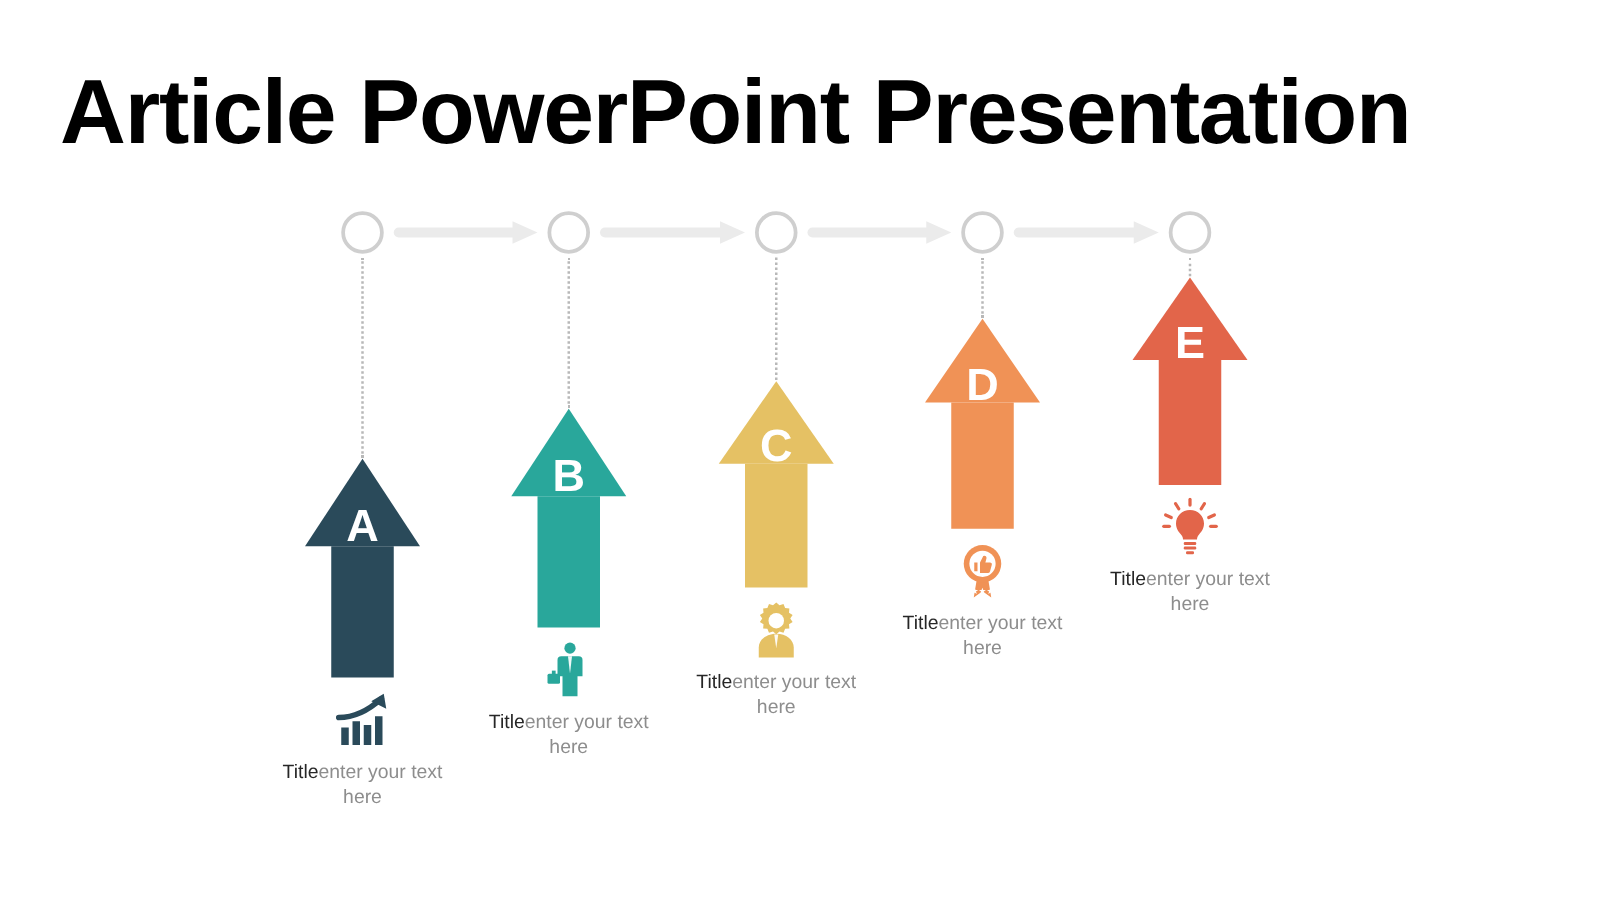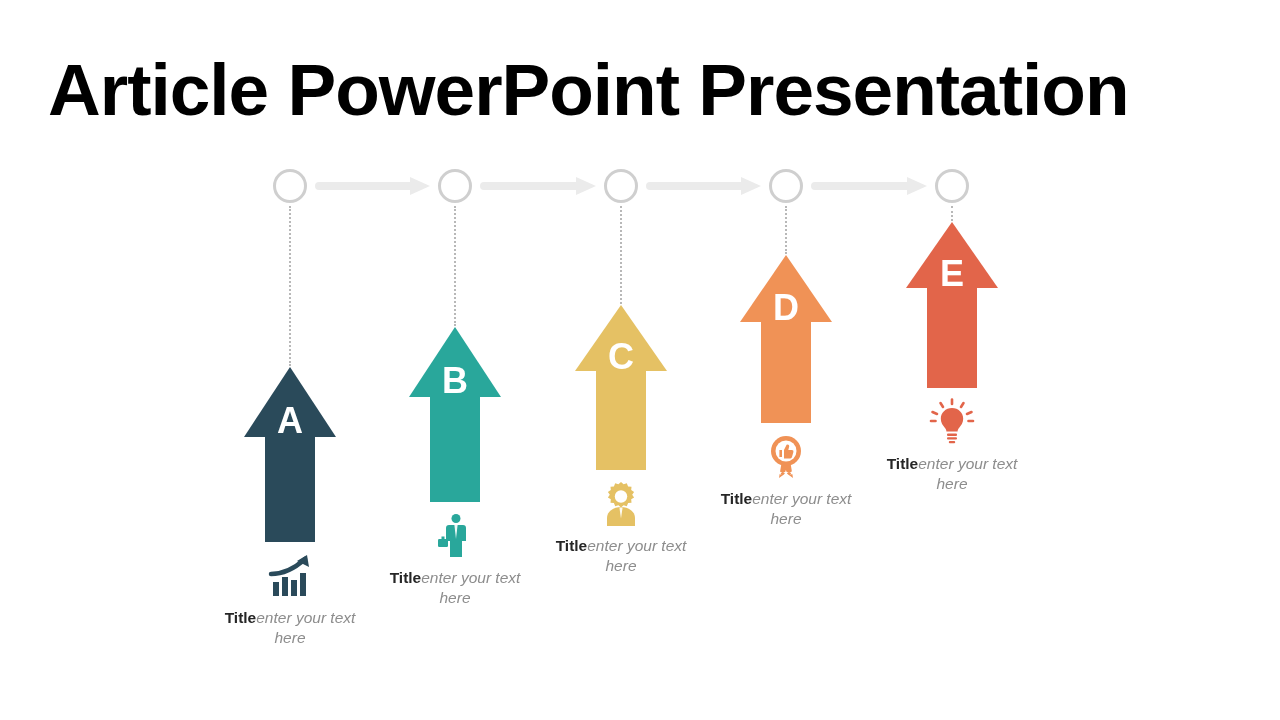--- a/index.html
+++ b/index.html
@@ -139,23 +139,23 @@
   .step-caption {
     margin-top: 8px;
     font-family: "Liberation Sans", sans-serif;
     font-size: 15.5px;
     line-height: 20px;
     color: #8d8d8d;
     padding: 0 30px;
   }
   .step-caption .cap-title {
     color: #262626;
-    font-weight: bold;
-  }
-  .step-caption .cap-body { color: #8d8d8d; font-style: italic; }
+    font-weight: normal;
+  }
+  .step-caption .cap-body { color: #8d8d8d; }
 </style>
 </head>
 <body>
 
 <div id="slide">
 
   <div id="slide-title">Article PowerPoint Presentation</div>
 
   <div id="timeline">
       <div class="tl-node" style="left: 290px; top: 186px; border-color: rgb(207, 207, 207);"></div>

